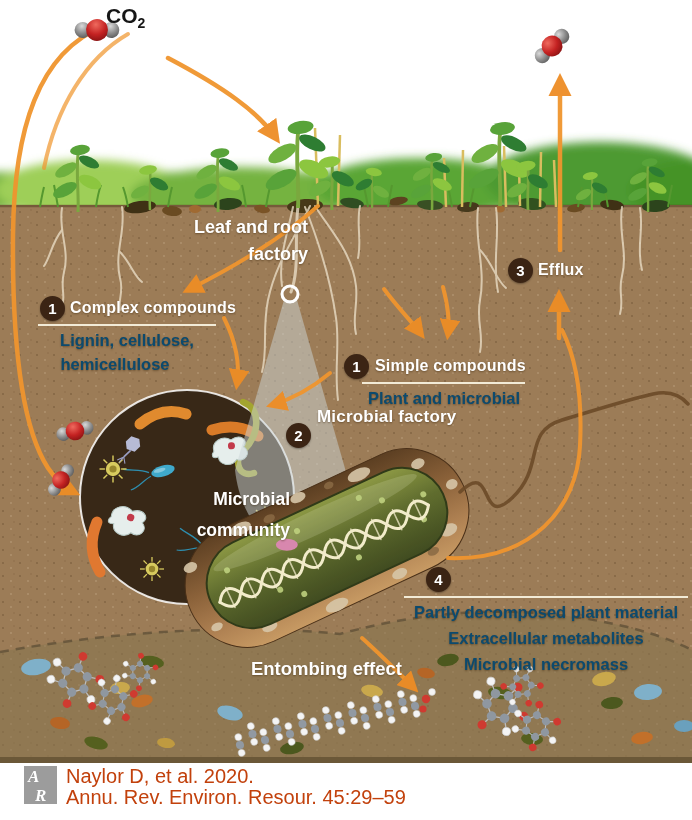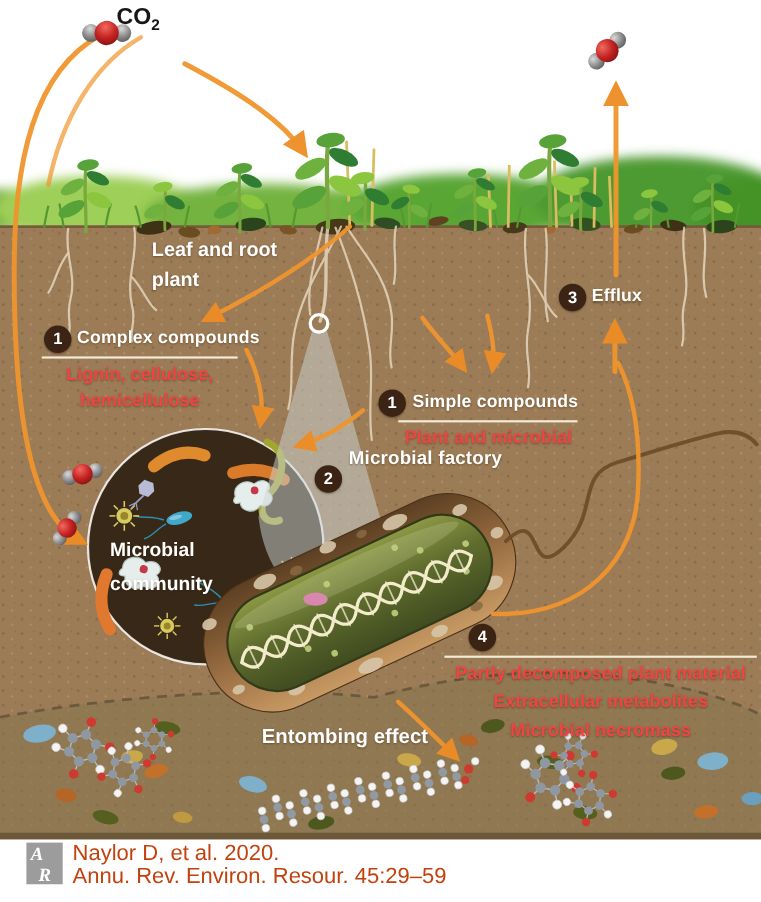--- a/index.html
+++ b/index.html
@@ -2,22 +2,22 @@
 <html><head>
 <meta charset="utf-8">
 <style>
   html,body{margin:0;padding:0;background:#fff}
   .stage{position:relative;width:692px;height:804px;background:#ffffff;
          font-family:"Liberation Sans",sans-serif;overflow:hidden}
   .art{position:absolute;left:0;top:0}
   .lbl{position:absolute;color:#ffffff;font-weight:600;
        text-shadow:0 1px 2px rgba(50,30,5,.45);white-space:nowrap}
   .hd{font-weight:700;font-size:16px;letter-spacing:.2px}
-  .sub{font-size:16.5px;color:#ef4444;text-align:center;white-space:nowrap}
-  .ctr{text-align:left}
+  .sub{font-size:16.5px;color:#0c4a6e;text-align:center;white-space:nowrap}
+  .ctr{text-align:right}
   .badge{position:absolute;width:25px;height:25px;border-radius:50%;background:#3b2414;
          color:#fff;font-size:15px;font-weight:700;display:flex;align-items:center;
          justify-content:center;box-shadow:0 1px 2px rgba(0,0,0,.35)}
   .rule{position:absolute;height:2px;background:rgba(250,244,226,.92)}
   .co2{position:absolute;color:#161616;font-weight:600;font-size:21px}
   .co2 sub{font-size:14px}
   .cit{position:absolute;left:24px;top:766px;display:flex;gap:9px;align-items:flex-start}
   .logo{width:33px;height:42px;background:#9c9c9c;position:relative;color:#fff;
         font-family:"Liberation Serif",serif;flex:0 0 auto}
   .logo span{position:absolute;font-weight:700;font-style:italic;font-size:17px;line-height:17px}
@@ -381,28 +381,28 @@
   <use href="#co2m" transform="translate(97,30) rotate(25)"></use>
   <use href="#co2m" transform="translate(552,46) rotate(-20) scale(0.95)"></use>
   <use href="#co2m" transform="translate(75,431) rotate(10) scale(0.85)"></use>
   <use href="#co2m" transform="translate(61,480) rotate(-30) scale(0.8)"></use>
 </svg>
 
 <div class="co2" style="left:106px;top:4px"><span>CO</span><sub>2</sub></div>
 
 <div class="lbl ctr" style="left:138px;top:214px;width:170px;font-size:18px;line-height:27px">
   <div>Leaf and root</div>
-  <div>plant</div>
+  <div>factory</div>
 </div>
 
 <div class="badge" style="left:40px;top:296px">1</div>
 <div class="lbl hd" style="left:70px;top:299px">Complex compounds</div>
 <div class="rule" style="left:38px;top:324px;width:178px"></div>
 <div class="lbl sub" style="left:20px;top:331px;width:214px">Lignin, cellulose,</div>
-<div class="lbl sub" style="left:20px;top:355px;width:214px">hemicellulose</div>
+<div class="lbl sub" style="left:8px;top:355px;width:214px">hemicellulose</div>
 
 <div class="badge" style="left:344px;top:354px">1</div>
 <div class="lbl hd" style="left:375px;top:357px">Simple compounds</div>
 <div class="rule" style="left:362px;top:382px;width:163px"></div>
 <div class="lbl sub" style="left:330px;top:389px;width:228px">Plant and microbial</div>
 
 <div class="badge" style="left:286px;top:423px">2</div>
 <div class="lbl hd" style="left:317px;top:407px;font-size:17px">Microbial factory</div>
 
 <div class="badge" style="left:508px;top:258px">3</div>

